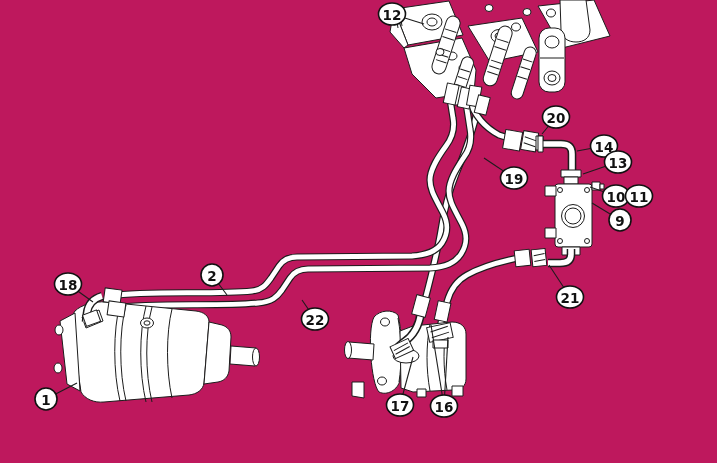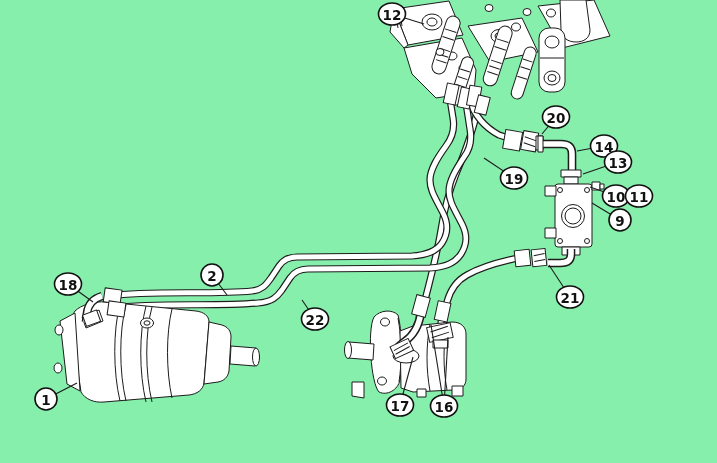--- a/index.html
+++ b/index.html
@@ -1,17 +1,17 @@
 <!DOCTYPE html>
 <html style="--line: #1c1c1c;"><head>
 <meta charset="utf-8">
 <style>
   :root { --line:#1c1c1c; }
   html,body{margin:0;padding:0;background:#fff;}
-  .stage{position:relative;width:717px;height:463px;background:#86efac;overflow:hidden;
+  .stage{position:relative;width:717px;height:463px;background:#be185d;overflow:hidden;
          font-family:"DejaVu Sans", sans-serif;}
   svg{display:block;}
   .ln{stroke:var(--line);fill:none;stroke-width:1;stroke-linejoin:round;}
   .shape{stroke:var(--line);fill:#ffffff;stroke-width:1;stroke-linejoin:round;}
   .hoseO{stroke:var(--line);fill:none;stroke-width:7.2;stroke-linecap:round;}
   .hoseI{stroke:#ffffff;fill:none;stroke-width:4.8;stroke-linecap:round;}
   .tubeO{stroke:var(--line);fill:none;stroke-width:8.6;stroke-linecap:butt;}
   .tubeI{stroke:#ffffff;fill:none;stroke-width:5.6;stroke-linecap:butt;}
   .leader{stroke:var(--line);stroke-width:1.1;}
   .balloon{fill:#fff;stroke:#111;stroke-width:1.6;}

